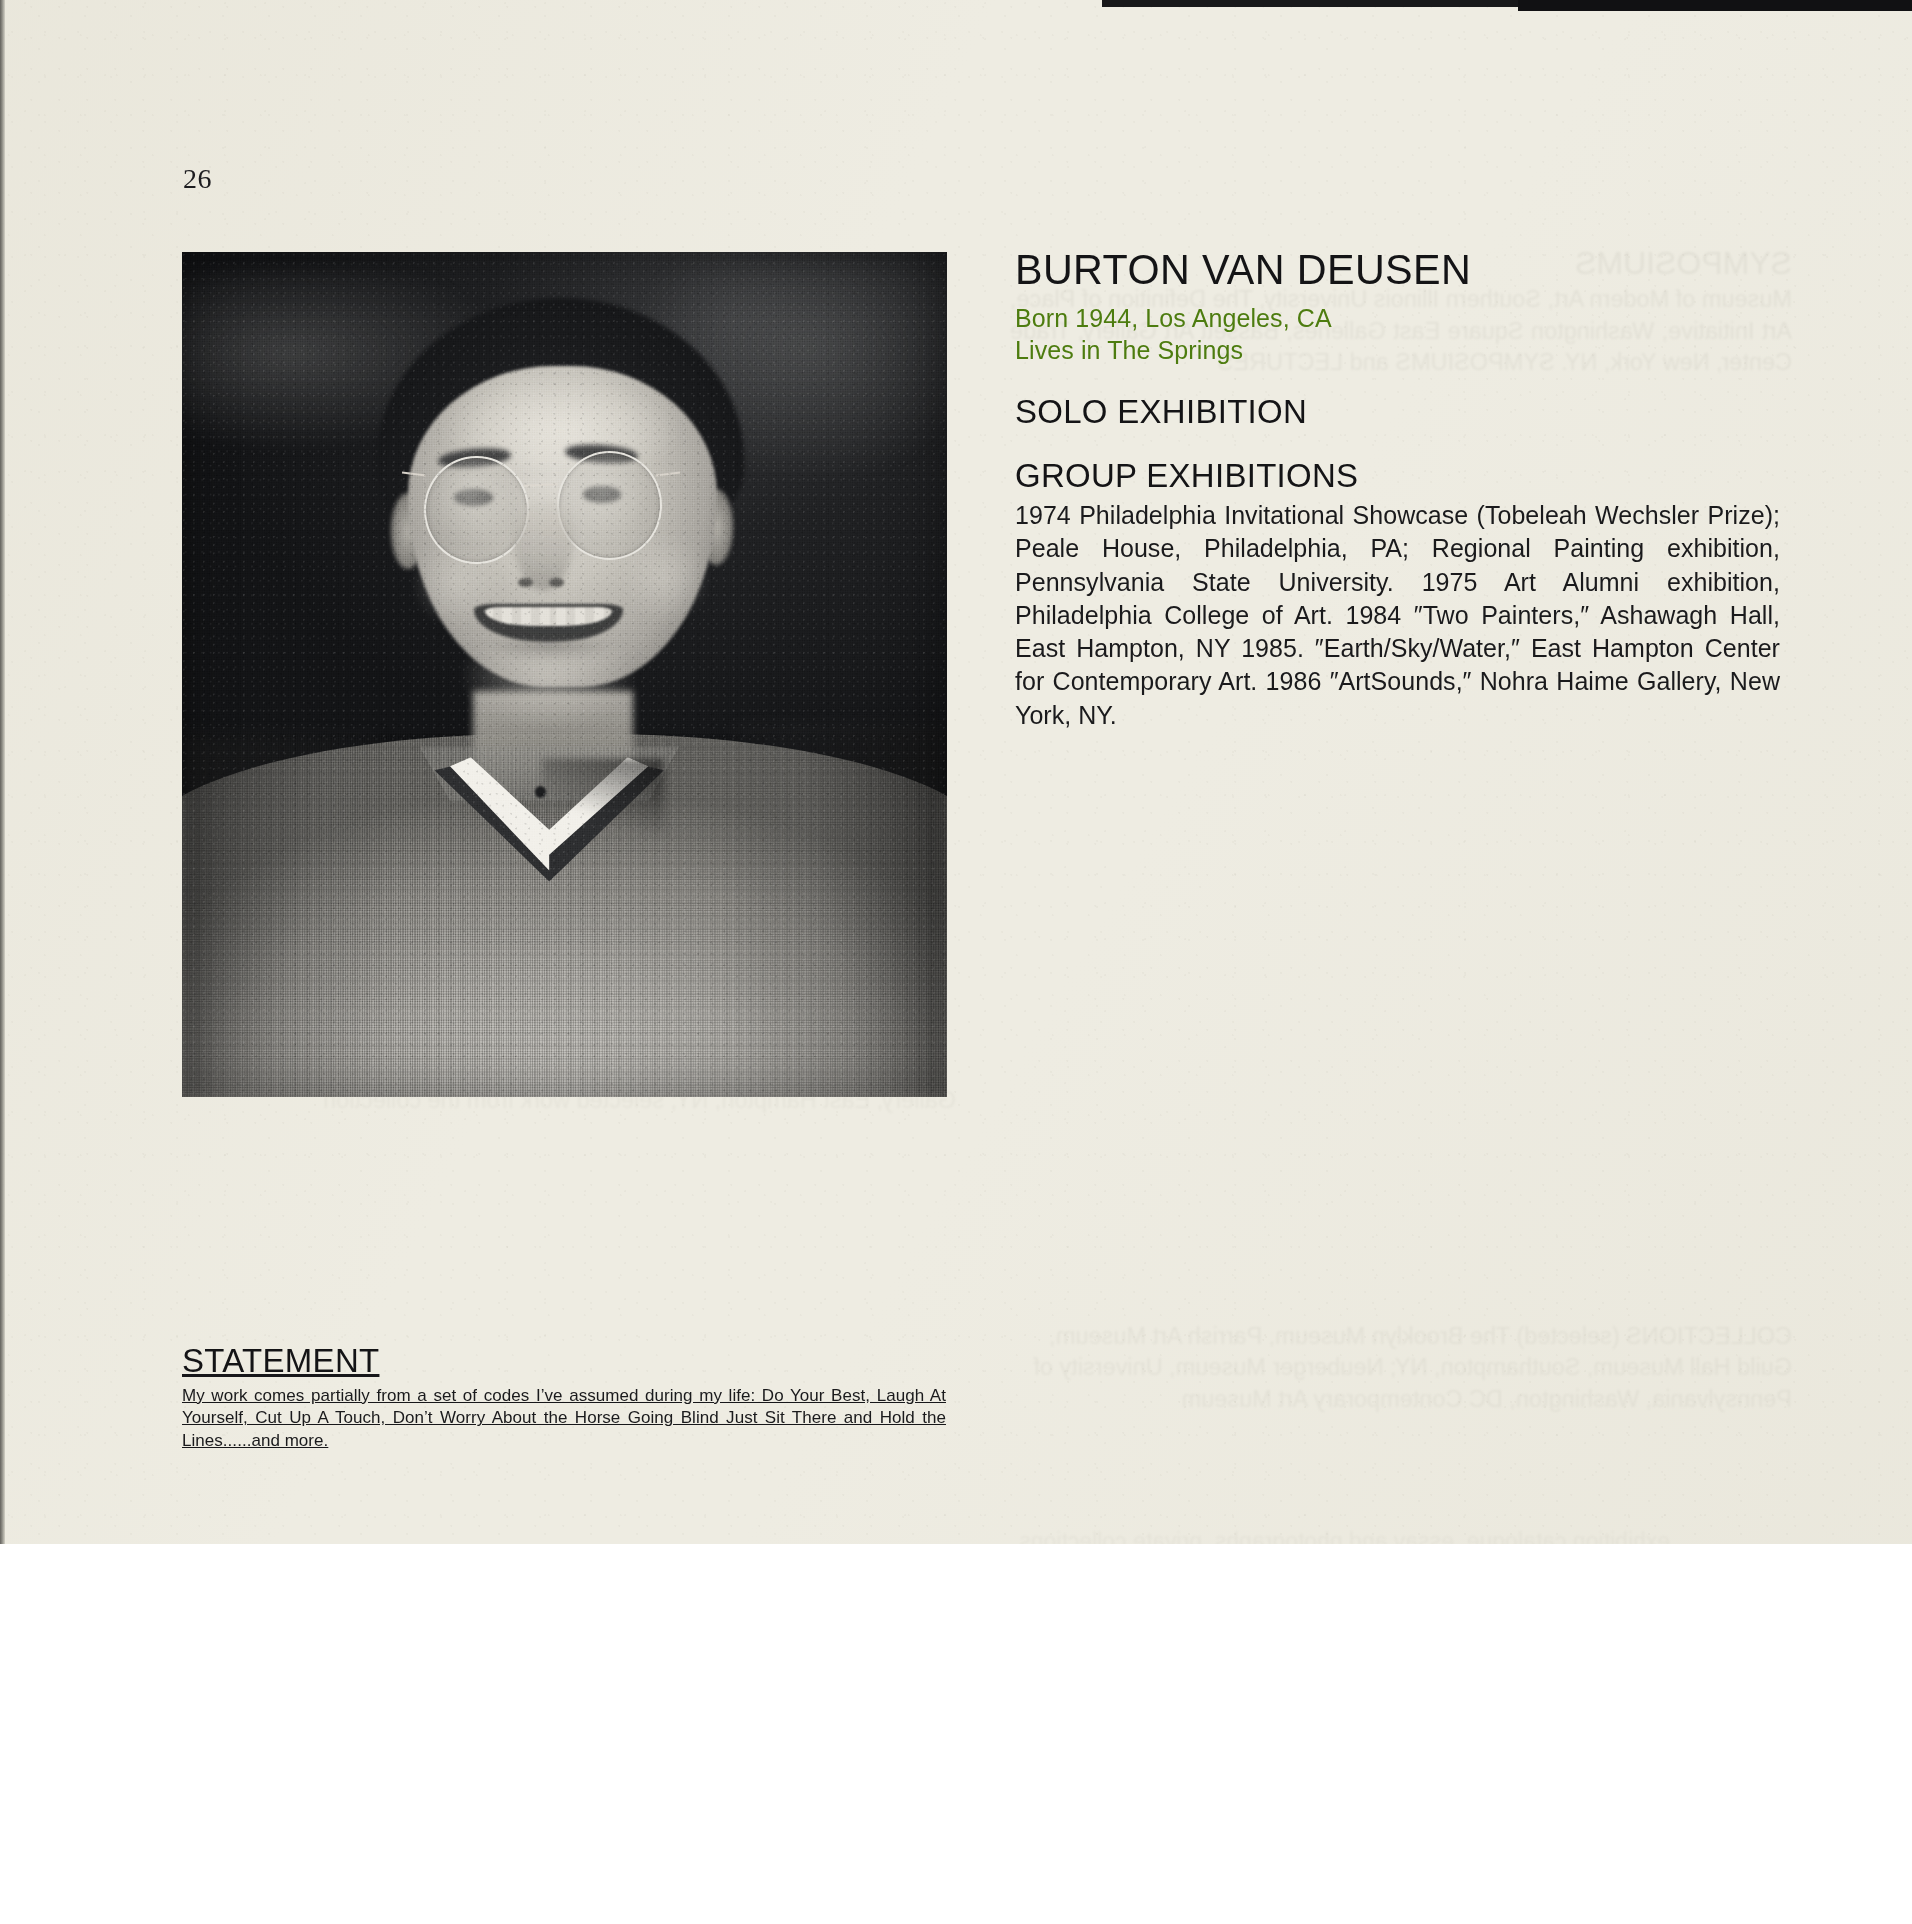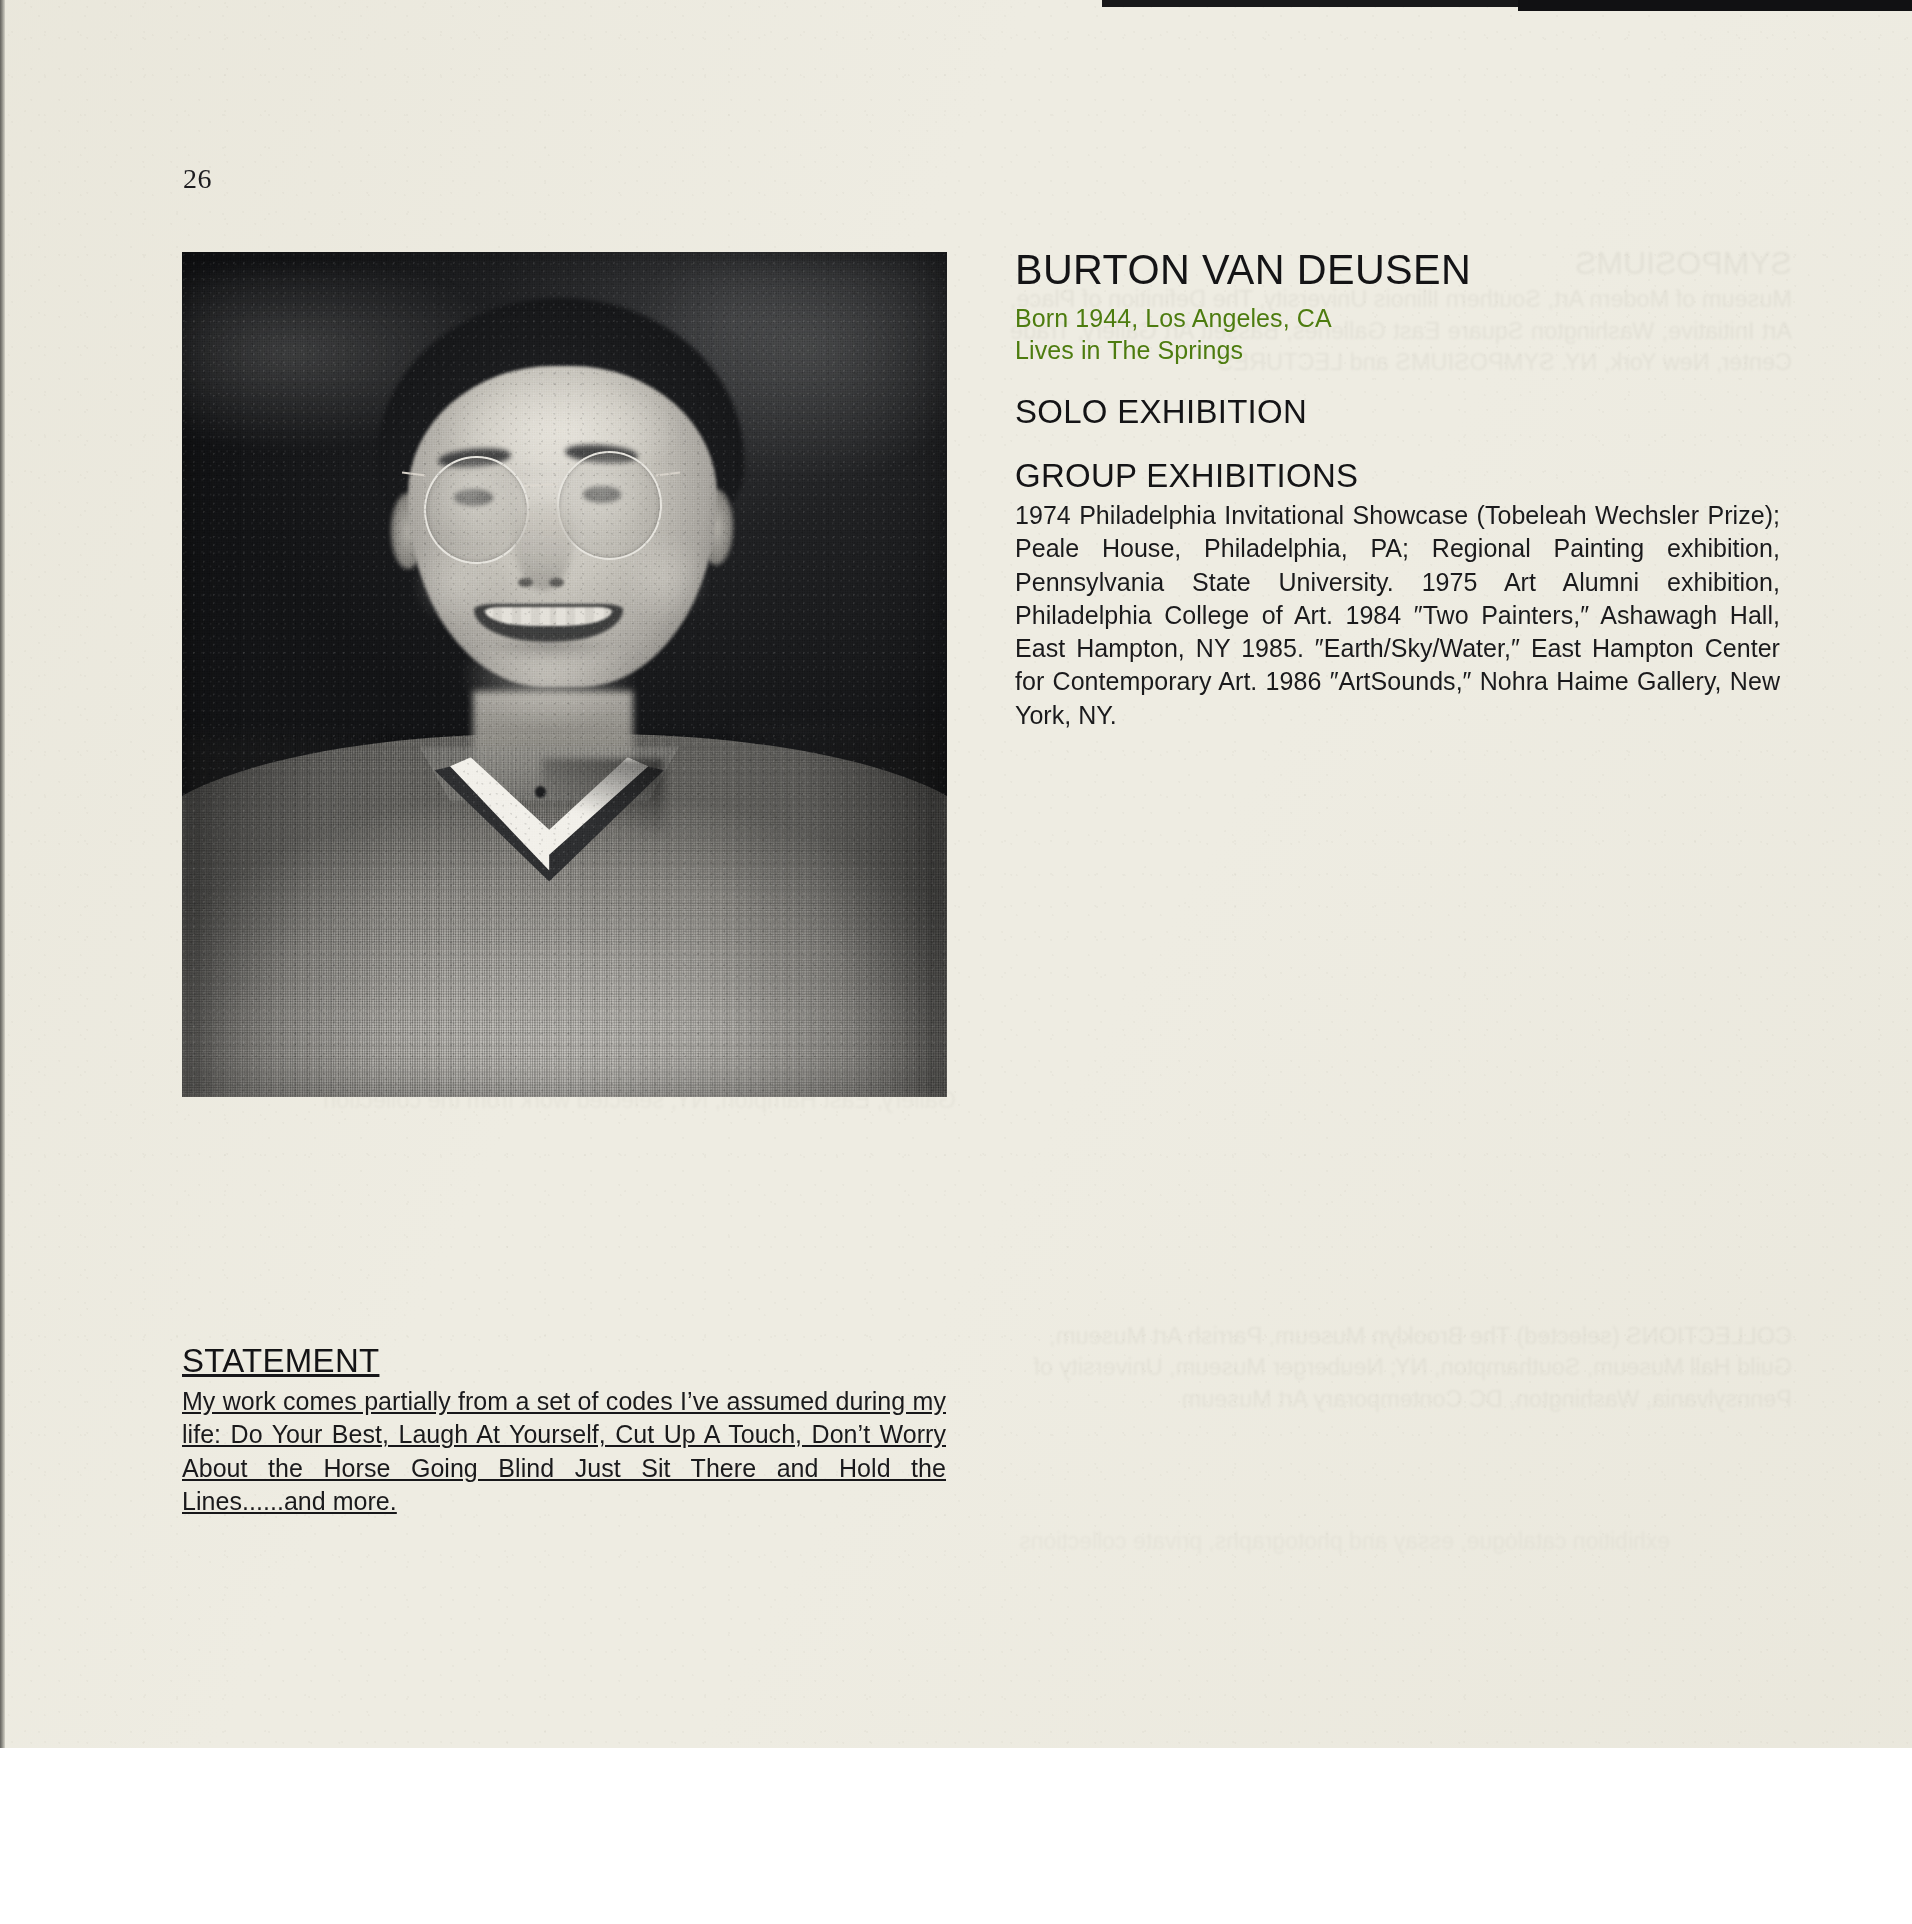--- a/index.html
+++ b/index.html
@@ -3,21 +3,21 @@
 <meta charset="utf-8">
 <style>
   html, body {
     margin: 0;
     padding: 0;
     background: #ffffff;
   }
   .page {
     position: relative;
     width: 1913px;
-    height: 1748px;
+    height: 1544px;
     background: #eeece2;
     overflow: hidden;
     font-family: "Liberation Sans", sans-serif;
     color: #17171a;
   }
   
   .paper-grain {
     position: absolute;
     inset: 0;
     pointer-events: none;
@@ -399,21 +399,21 @@
   .stmt-head {
     font-size: 34px;
     font-weight: 400;
     letter-spacing: 0.3px;
     margin: 0 0 4.6px 0;
     color: #141416;
     transform: scaleX(.97);
     transform-origin: left center;
   }
   .stmt-p {
-    font-size: 25px;
+    font-size: 17px;
     line-height: 1.345;
     letter-spacing: 0.04px;
     color: #1a1a1c;
     margin: 0 4px 15px 0;
     text-align: justify;
     text-align-last: left;
   }
   .stmt-p:last-child { margin-bottom: 0; }
 
   

